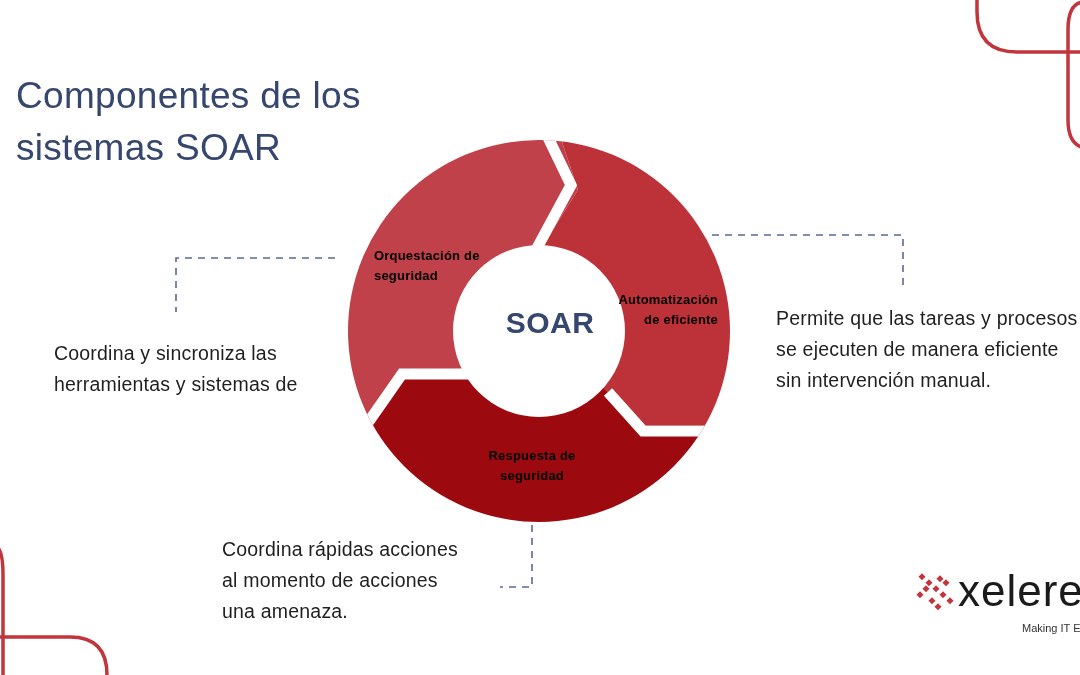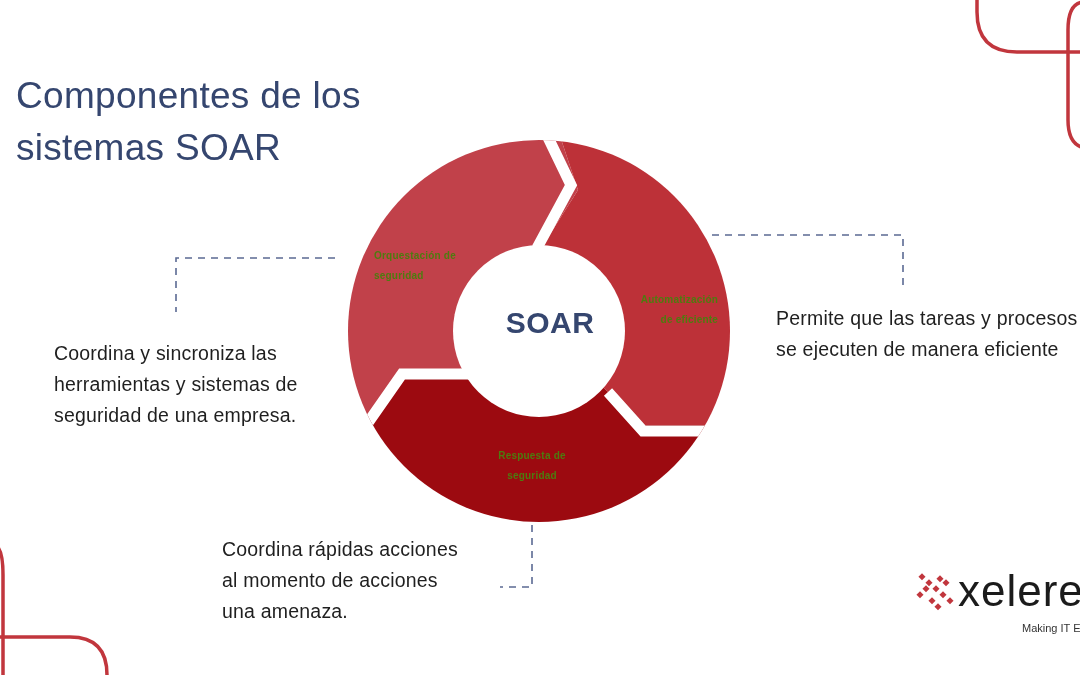--- a/index.html
+++ b/index.html
@@ -17,21 +17,21 @@
     .desc {
       position: absolute; font-size: 19.5px; line-height: 31px; color: #1f1f1f;
       letter-spacing: 0.2px;
     }
     .desc span { display: block; white-space: nowrap; }
     #desc-orq { left: 54px; top: 338px; }
     #desc-auto { left: 776px; top: 303px; }
     #desc-resp { left: 222px; top: 534px; }
     svg.deco { position: absolute; left: 0; top: 0; }
     .seg-label {
-      position: absolute; color: #4d7c0f; font-size: 10px; line-height: 20px;
+      position: absolute; color: #000000; font-size: 13px; line-height: 20px;
       font-weight: 600; letter-spacing: 0.2px;
     }
     .seg-label span { display: block; white-space: nowrap; }
     #lbl-orq { left: 374px; top: 246px; }
     #lbl-auto { left: 600px; top: 290px; text-align: right; width: 118px; }
     #lbl-resp { left: 462px; top: 446px; text-align: center; width: 140px; }
     .center-label {
       position: absolute; left: 454px; top: 306px; width: 192px; text-align: center;
       font-size: 30px; font-weight: 700; color: #35466f; letter-spacing: 0.5px;
     }
@@ -119,25 +119,25 @@
 <div class="seg-label" id="lbl-resp">
   <span>Respuesta de</span>
   <span>seguridad</span>
 </div>
 
 <div class="center-label">SOAR</div>
 
 <div class="desc" id="desc-orq">
   <span>Coordina y sincroniza las</span>
   <span>herramientas y sistemas de</span>
-  <span>seguridad de una empresa.</span>
 </div>
 <div class="desc" id="desc-auto">
   <span>Permite que las tareas y procesos</span>
   <span>se ejecuten de manera eficiente</span>
+  <span>sin intervención manual.</span>
 </div>
 <div class="desc" id="desc-resp">
   <span>Coordina rápidas acciones</span>
   <span>al momento de acciones</span>
   <span>una amenaza.</span>
 </div>
 
 <div class="logo">
   <div class="logo-word">xelere</div>
   <div class="logo-tag">Making IT Easy</div>

